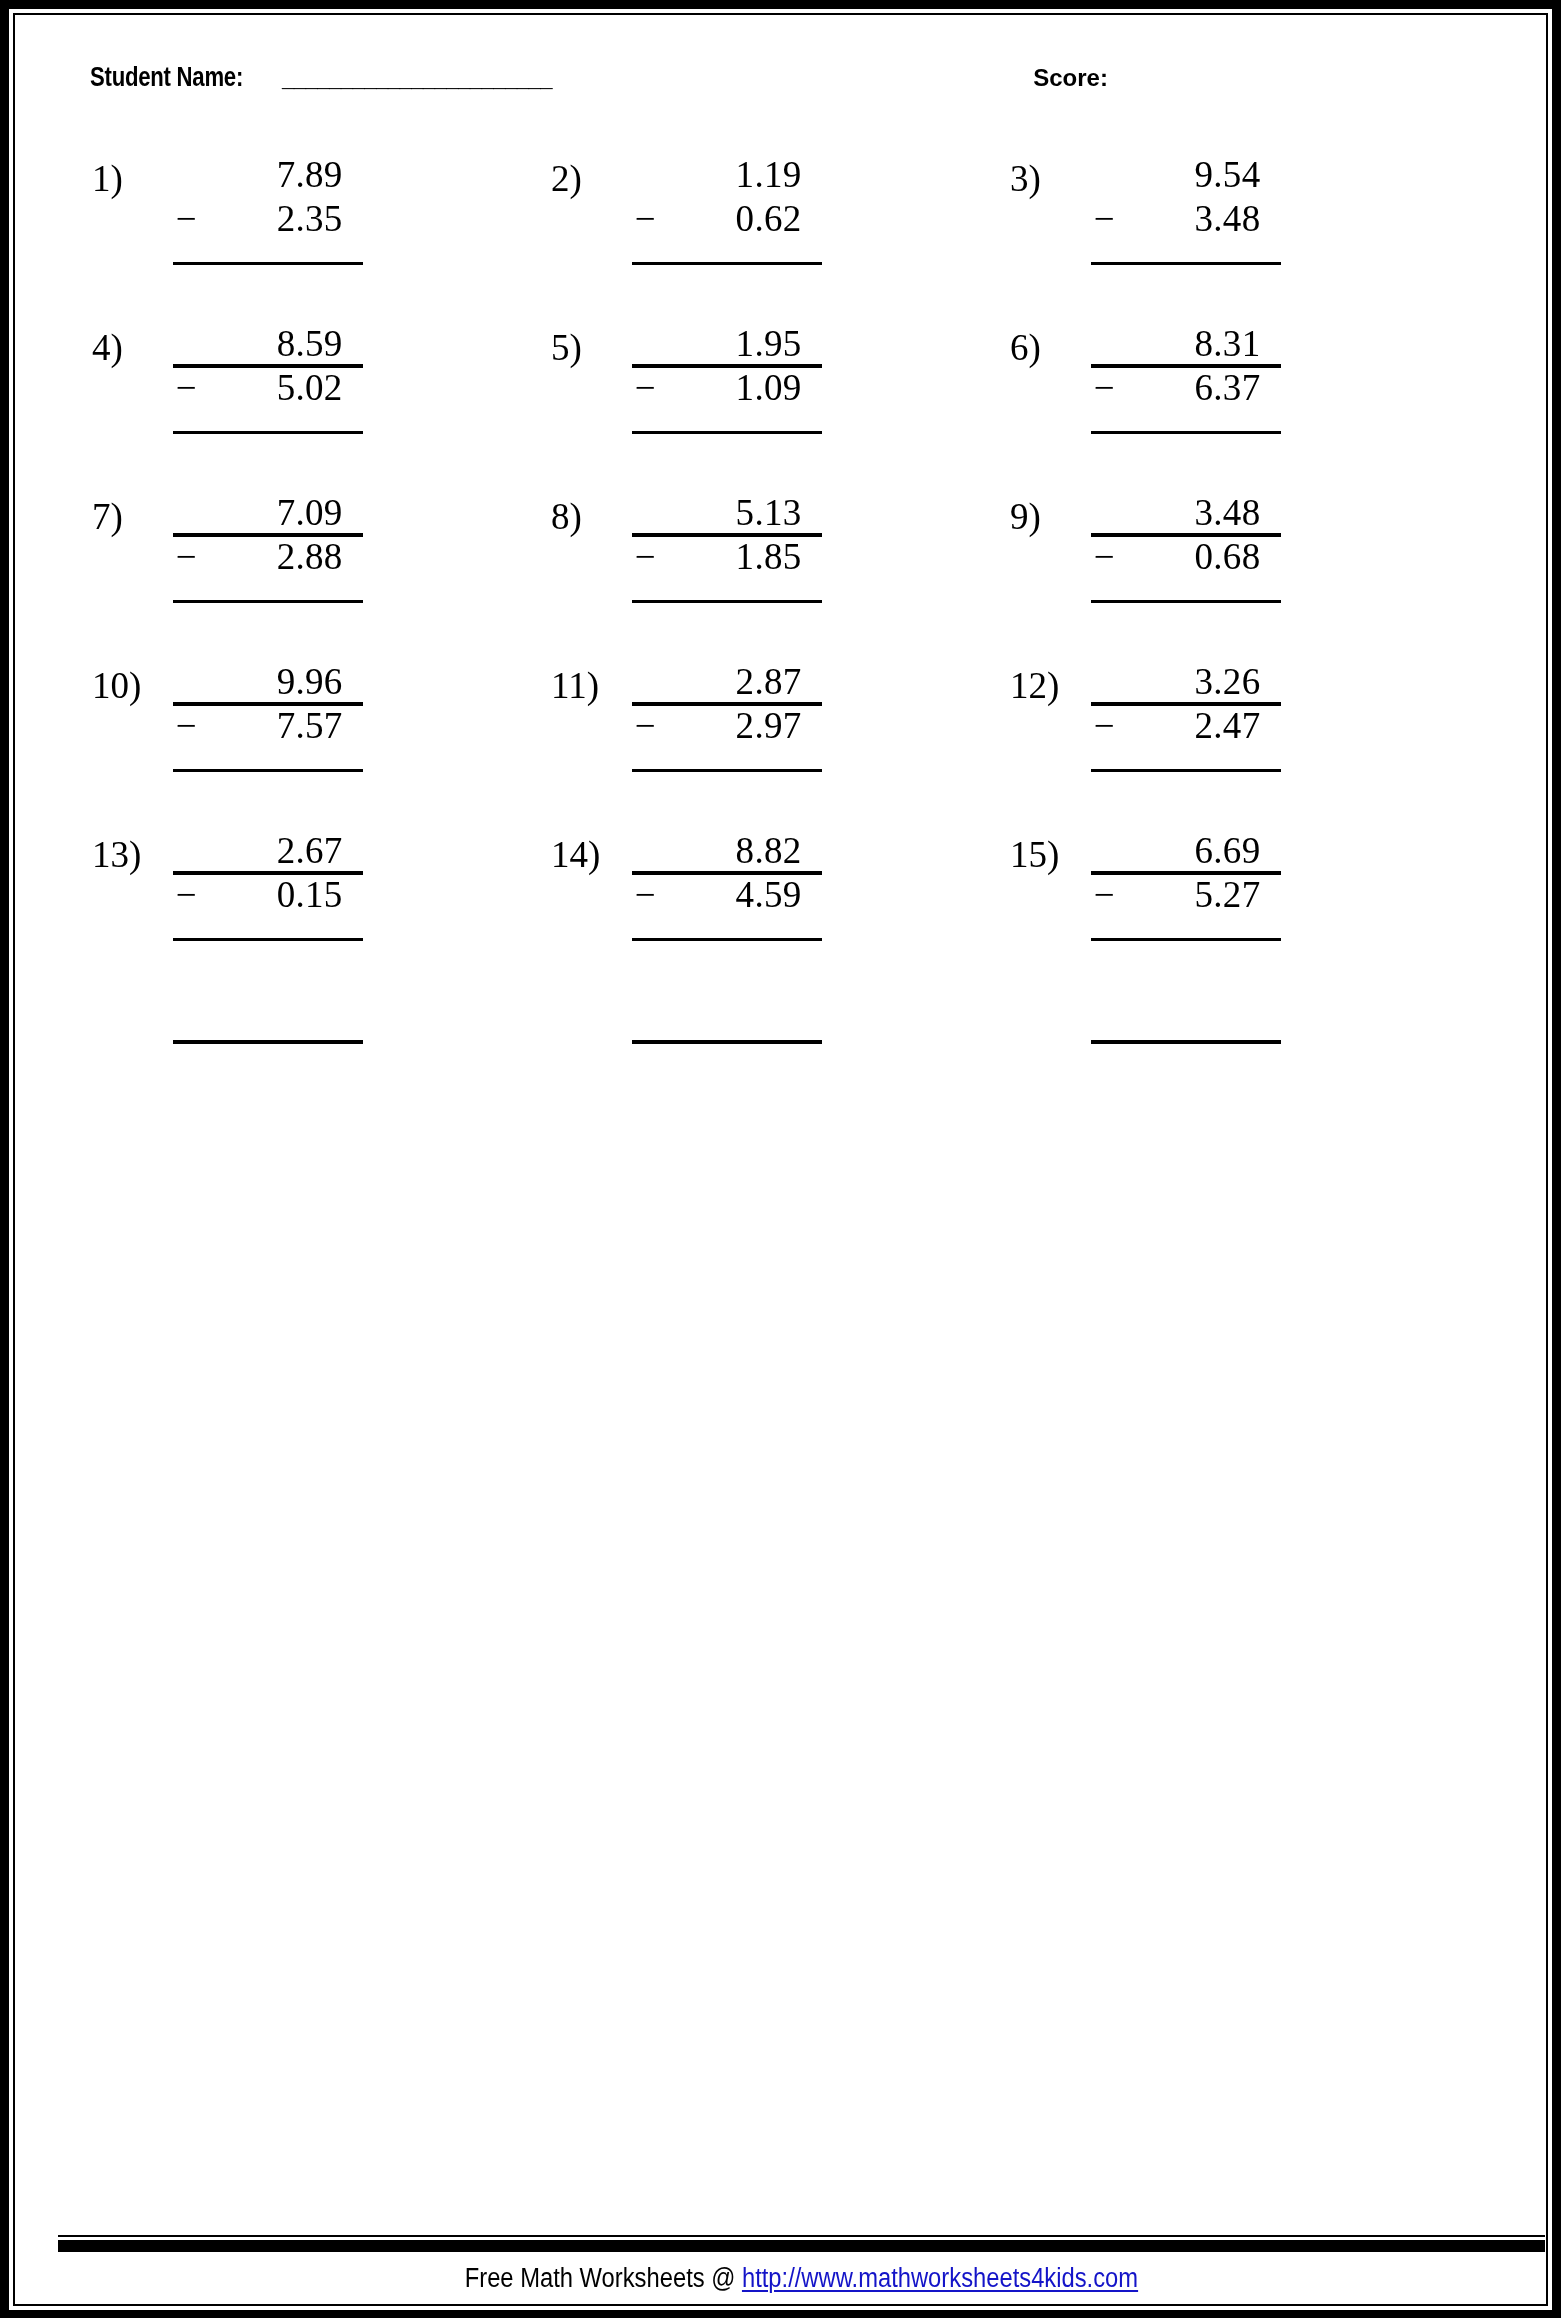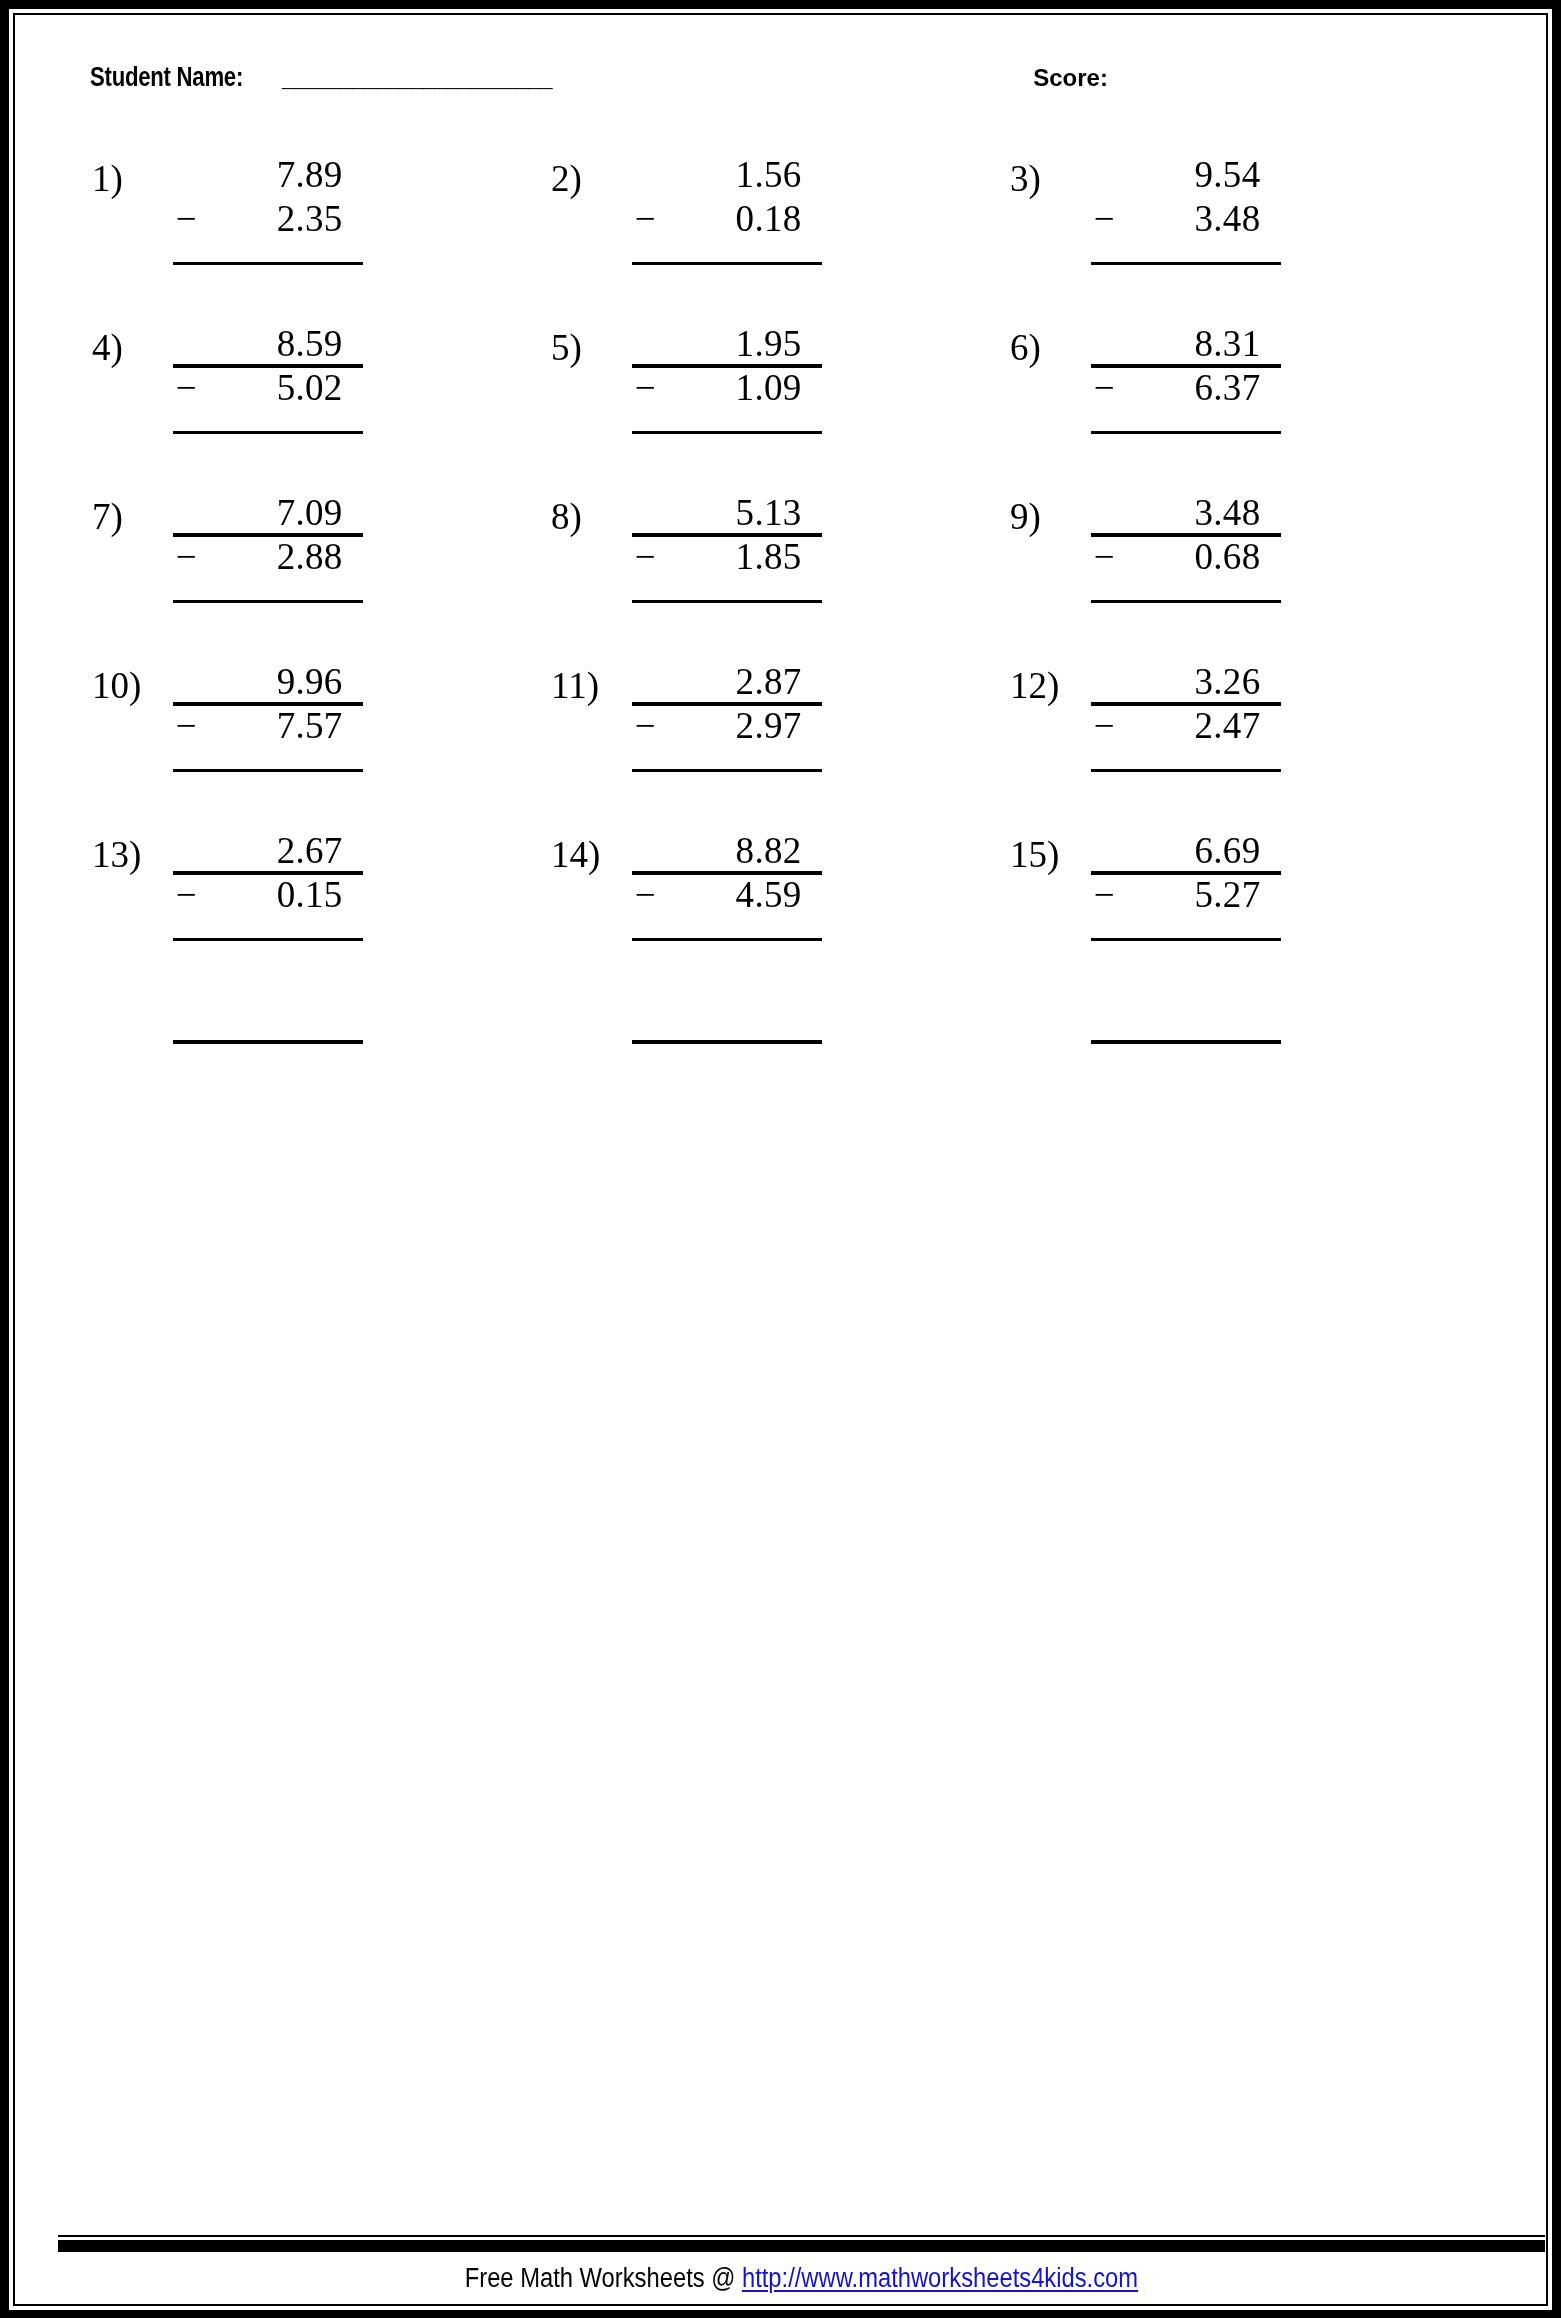--- a/index.html
+++ b/index.html
@@ -215,25 +215,25 @@
               <span class="num">2.35</span>
             </div>
             <div class="rule rule-top"></div>
             <div class="rule rule-bottom"></div>
           </div>
         </div>
         <div class="cell">
           <div class="qnum">2)</div>
           <div class="sum">
             <div class="row-line">
-              <span class="num">1.56</span>
-            </div>
-            <div class="row-line">
-              <span class="op">−</span>
-              <span class="num">0.18</span>
+              <span class="num">1.19</span>
+            </div>
+            <div class="row-line">
+              <span class="op">−</span>
+              <span class="num">0.62</span>
             </div>
             <div class="rule rule-top"></div>
             <div class="rule rule-bottom"></div>
           </div>
         </div>
         <div class="cell">
           <div class="qnum">3)</div>
           <div class="sum">
             <div class="row-line">
               <span class="num">9.54</span>

